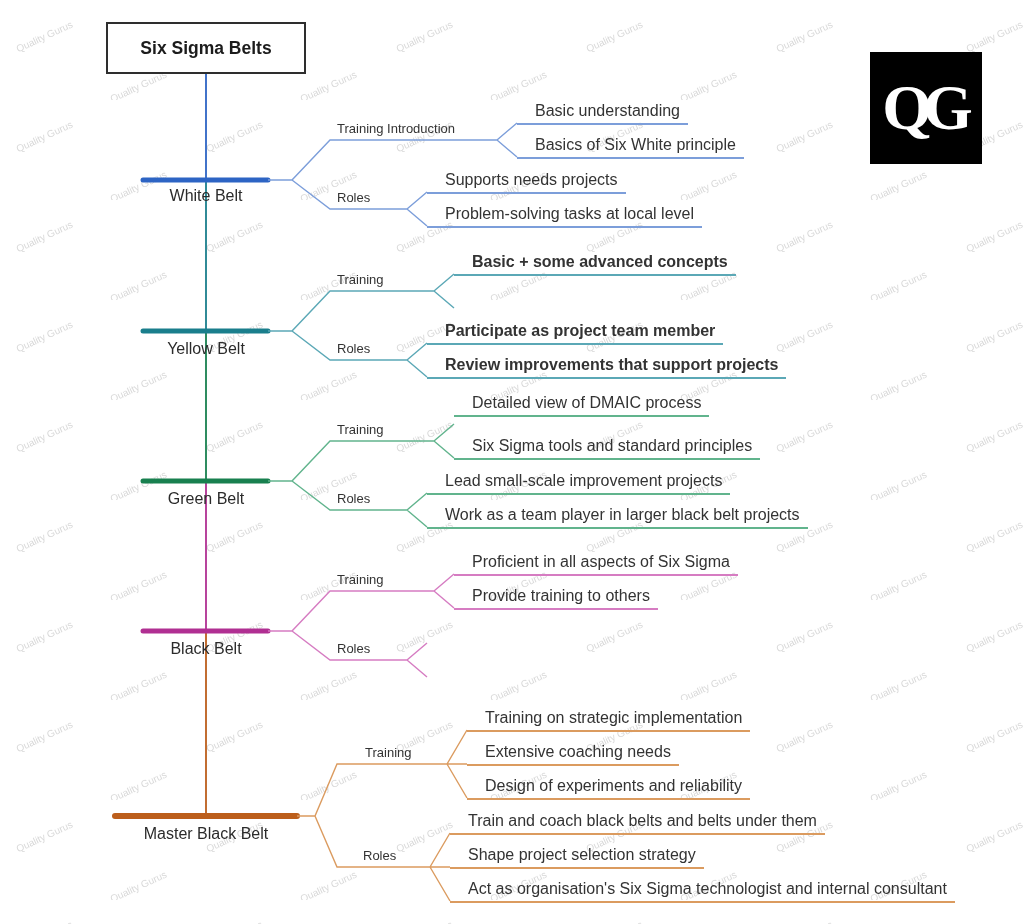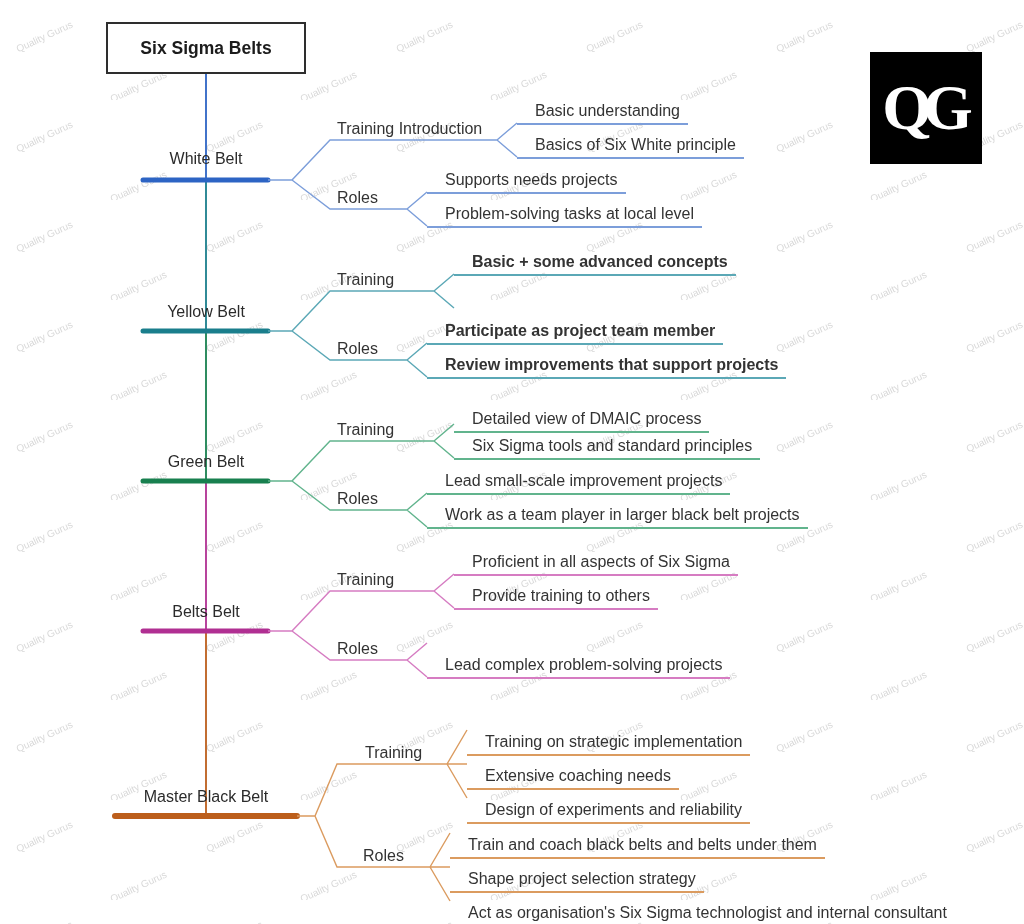--- a/index.html
+++ b/index.html
@@ -15,35 +15,35 @@
   .logo{
     position:absolute;left:870px;top:20px;width:112px;height:112px;background:#000000;
     display:flex;align-items:center;justify-content:center;z-index:3;margin-top:32px;
   }
   .logo span{
     font-family:"Liberation Serif",serif;font-weight:700;font-size:64px;color:#ffffff;
     letter-spacing:-9px;text-indent:-6px;line-height:1;
   }
   .belt-label{
     position:absolute;transform:translateX(-50%);white-space:nowrap;
-    font-size:16px;color:#2b2b2b;z-index:2;
+    font-size:16px;color:#2b2b2b;z-index:2;margin-top:37px;
   }
   .blabel{
-    position:absolute;white-space:nowrap;font-size:16px;color:#333333;
+    position:absolute;white-space:nowrap;font-size:13px;color:#333333;
     line-height:18px;height:18px;z-index:2;
   }
   .leaf{
     position:absolute;white-space:nowrap;font-size:16px;color:#333333;
     line-height:18px;padding:0 8px 3px 18px;border-bottom:2px solid;z-index:2;
   }
   .ul-blue{border-color:#7c9eda;}
   .ul-teal{border-color:#5ba8b6;font-weight:bold;}
   .ul-green{border-color:#61b48d;}
   .ul-magenta{border-color:#d67cc2;}
-  .ul-orange{border-color:#db9b5f;margin-top:24px;}
+  .ul-orange{border-color:#db9b5f;}
   .wm-text{font-family:"Liberation Sans",sans-serif;font-size:10px;fill:#d9d9d9;}
 </style>
 </head>
 <body>
 
 <div class="stage">
 
   <svg width="1024" height="924" aria-hidden="true">
     <defs>
       <pattern id="wm" width="190" height="100" patternUnits="userSpaceOnUse">
@@ -108,32 +108,31 @@
 
   <div class="belt-label" style="left:206px;top:303px">Yellow Belt</div>
   <div class="blabel" style="left:337px;top:271px">Training</div>
   <div class="leaf ul-teal" style="left:454px;top:253px">Basic + some advanced concepts</div>
   <div class="blabel" style="left:337px;top:340px">Roles</div>
   <div class="leaf ul-teal" style="left:427px;top:322px">Participate as project team member</div>
   <div class="leaf ul-teal" style="left:427px;top:356px">Review improvements that support projects</div>
 
   <div class="belt-label" style="left:206px;top:453px">Green Belt</div>
   <div class="blabel" style="left:337px;top:421px">Training</div>
-  <div class="leaf ul-green" style="left:454px;top:410px">Detailed view of DMAIC process</div>
+  <div class="leaf ul-green" style="left:454px;top:394px">Detailed view of DMAIC process</div>
   <div class="leaf ul-green" style="left:454px;top:437px">Six Sigma tools and standard principles</div>
   <div class="blabel" style="left:337px;top:490px">Roles</div>
   <div class="leaf ul-green" style="left:427px;top:472px">Lead small-scale improvement projects</div>
   <div class="leaf ul-green" style="left:427px;top:506px">Work as a team player in larger black belt projects</div>
 
-  <div class="belt-label" style="left:206px;top:603px">Belts Belt</div>
+  <div class="belt-label" style="left:206px;top:603px">Black Belt</div>
   <div class="blabel" style="left:337px;top:571px">Training</div>
   <div class="leaf ul-magenta" style="left:454px;top:553px">Proficient in all aspects of Six Sigma</div>
   <div class="leaf ul-magenta" style="left:454px;top:587px">Provide training to others</div>
   <div class="blabel" style="left:337px;top:640px">Roles</div>
-  <div class="leaf ul-magenta" style="left:427px;top:656px">Lead complex problem-solving projects</div>
 
   <div class="belt-label" style="left:206px;top:788px">Master Black Belt</div>
   <div class="blabel" style="left:365px;top:744px">Training</div>
   <div class="leaf ul-orange" style="left:467px;top:709px">Training on strategic implementation</div>
   <div class="leaf ul-orange" style="left:467px;top:743px">Extensive coaching needs</div>
   <div class="leaf ul-orange" style="left:467px;top:777px">Design of experiments and reliability</div>
   <div class="blabel" style="left:363px;top:847px">Roles</div>
   <div class="leaf ul-orange" style="left:450px;top:846px">Shape project selection strategy</div>
   <div class="leaf ul-orange" style="left:450px;top:812px">Train and coach black belts and belts under them</div>
   <div class="leaf ul-orange" style="left:450px;top:880px">Act as organisation's Six Sigma technologist and internal consultant</div>

